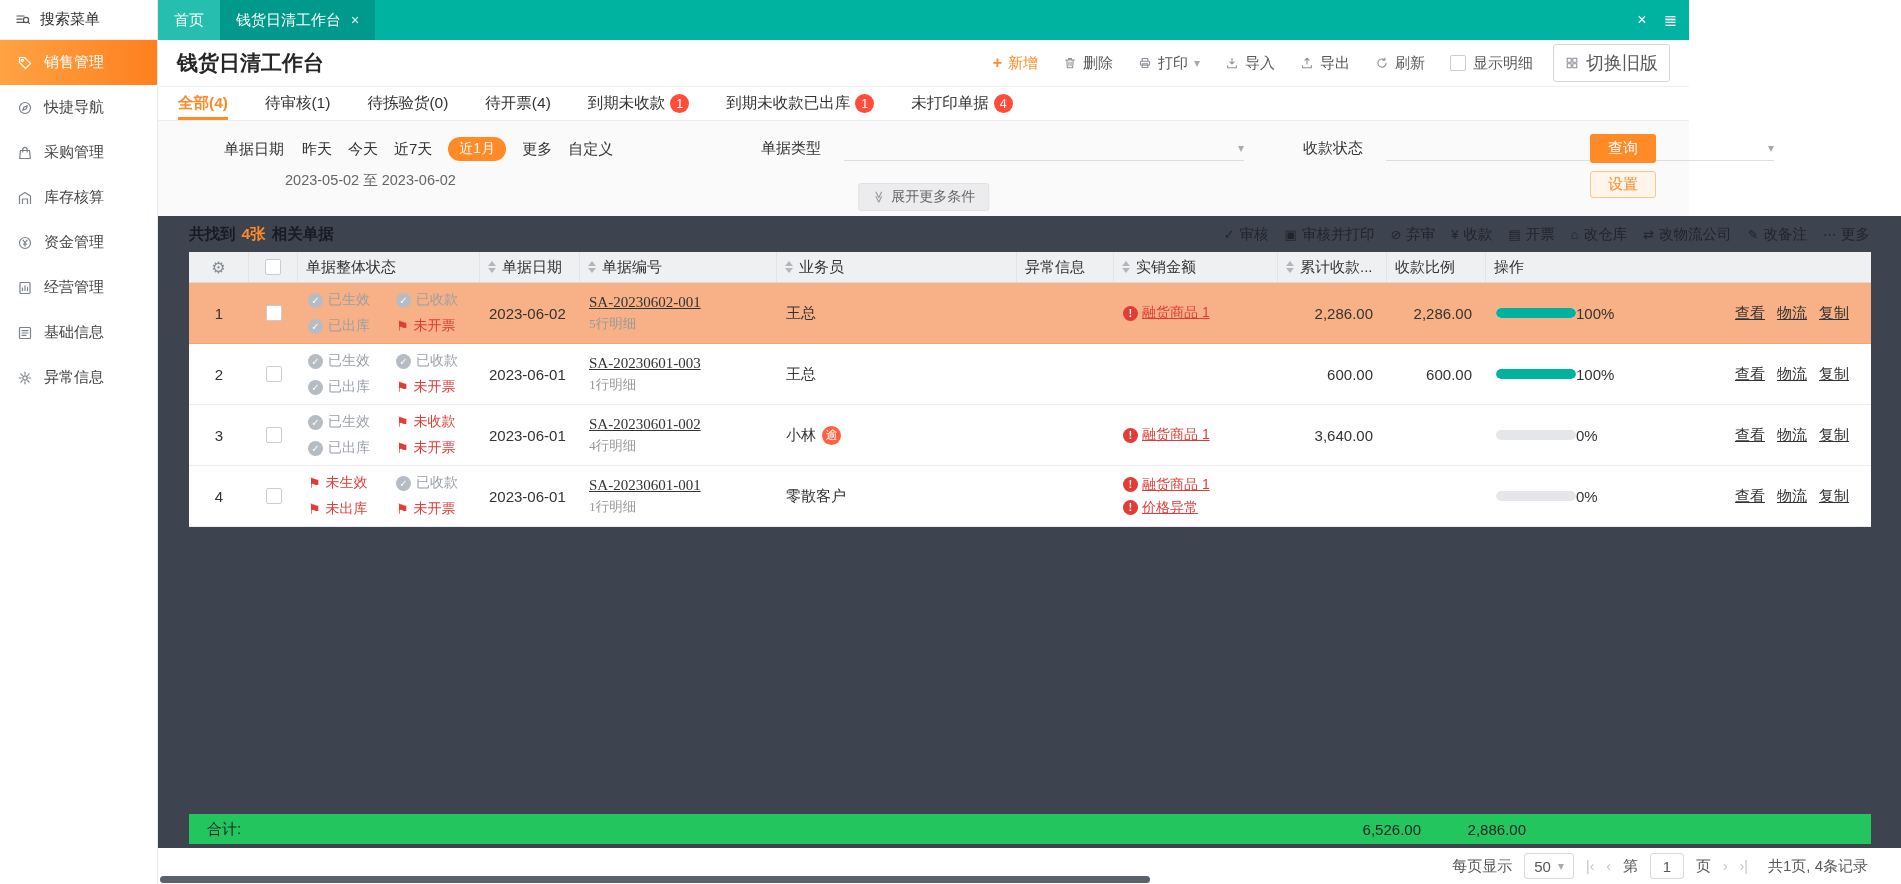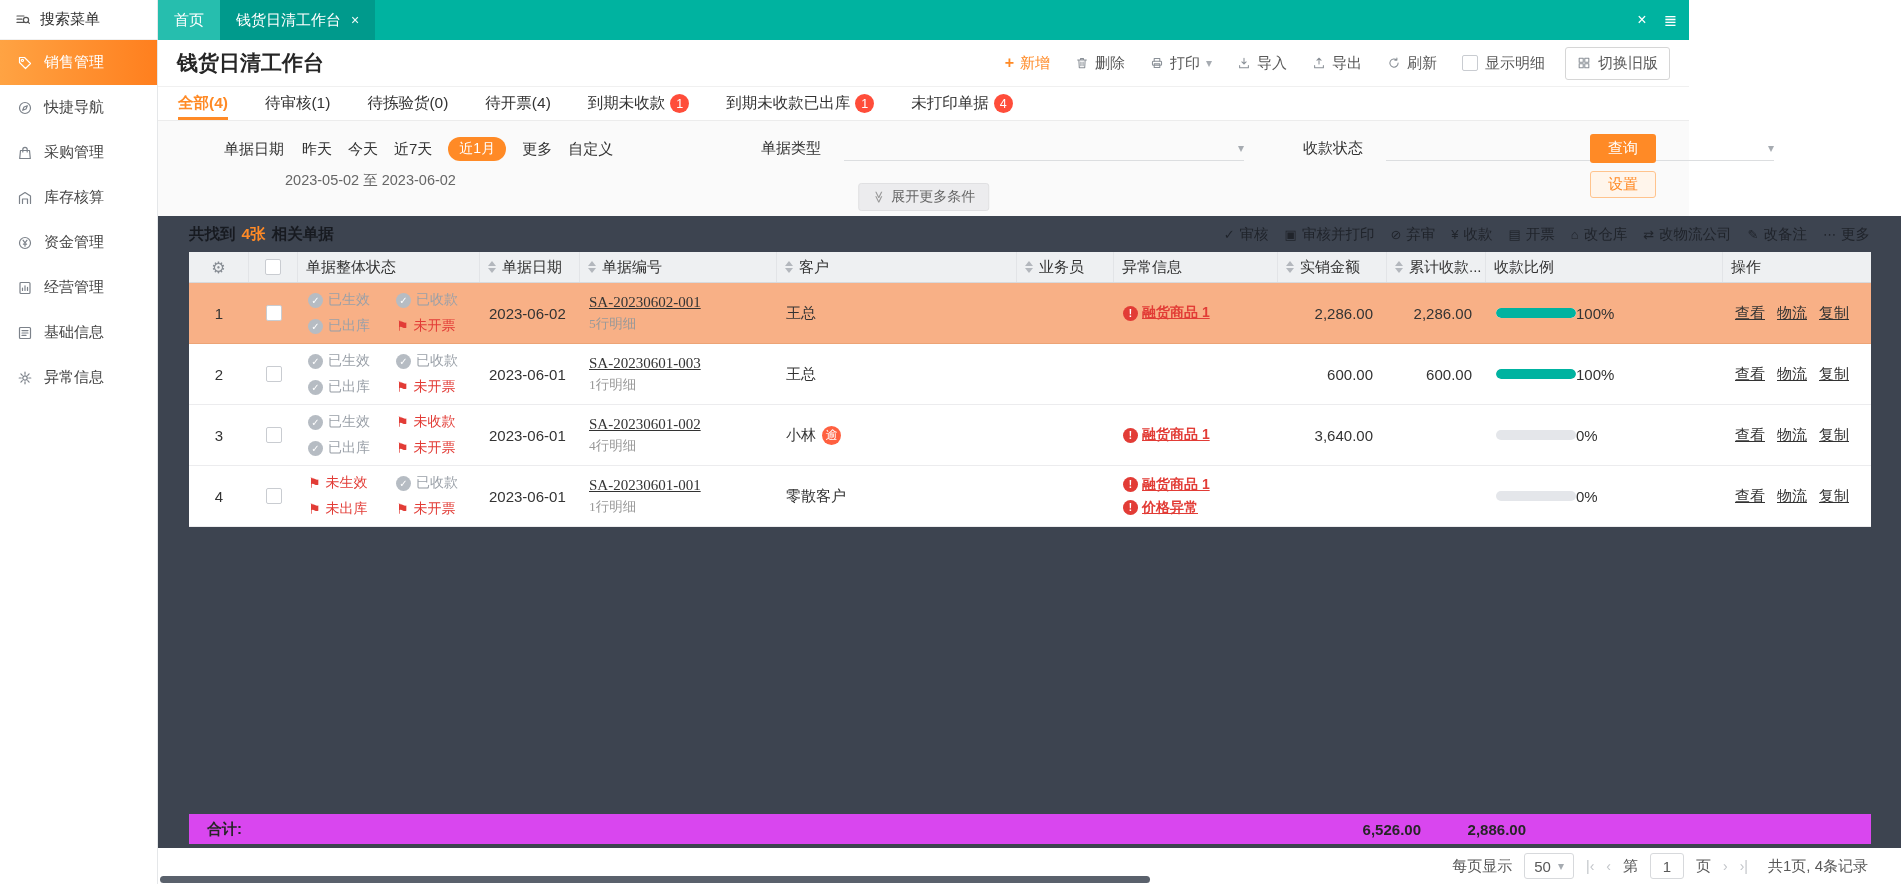--- a/index.html
+++ b/index.html
@@ -34,21 +34,21 @@
   .titlebar{height:47px;background:#fff;display:flex;align-items:center;padding:0 19px;border-bottom:1px solid #f0f0f0;}
   .page-title{font-size:21px;font-weight:bold;color:#262626;}
   .tb-actions{margin-left:auto;display:flex;align-items:center;gap:25px;color:#595959;font-size:15px;}
   .tb-item{display:flex;align-items:center;gap:6px;cursor:pointer;white-space:nowrap;}
   .tb-item .tb-ic2{display:flex;color:#8a9097;font-weight:bold;}
   .tb-item.accent{color:var(--orange);}
   .tb-item.accent .tb-ic2{color:var(--orange);font-size:16px;}
   .caret{color:#a6abb1;font-size:12px;}
   .show-detail{display:flex;align-items:center;gap:7px;margin-left:25px;color:#595959;font-size:15px;cursor:pointer;}
   .cb{width:16px;height:16px;border:1px solid #c9ccd1;border-radius:2px;background:#fff;display:inline-block;flex:none;}
-  .switch-old{margin-left:20px;display:flex;align-items:center;gap:7px;background:#fff;border:1px solid #d6d6d6;border-radius:3px;padding:6px 11px;color:#595959;font-size:15px;cursor:pointer;font-family:inherit;}
+  .switch-old{margin-left:20px;display:flex;align-items:center;gap:7px;background:#fff;border:1px solid #d6d6d6;border-radius:3px;padding:6px 11px;color:#595959;font-size:18px;cursor:pointer;font-family:inherit;}
   .sw-ic{display:flex;color:#8a9097;}
 
   .filtertabs{height:34px;background:#fff;border-bottom:1px solid #ececec;display:flex;align-items:stretch;padding:0 20px;gap:37px;font-size:15.5px;color:#333;}
   .ftab{display:flex;align-items:center;gap:5px;position:relative;cursor:pointer;white-space:nowrap;}
   .ftab.active{color:var(--orange);font-weight:bold;}
   .ftab.active::after{content:"";position:absolute;bottom:0;left:0;right:0;height:3px;background:var(--orange);}
   .badge{min-width:19px;height:19px;border-radius:10px;background:#ff4d3a;color:#fff;font-size:12.5px;display:flex;align-items:center;justify-content:center;padding:0 4px;font-weight:normal;}
 
   .filterpanel{height:95px;background:#fafafa;position:relative;font-size:15px;color:#333;}
   .fp-label{white-space:nowrap;}
@@ -100,29 +100,29 @@
   .c-date{padding-left:9px;}
   .c-doc{padding-left:9px;line-height:1.45;font-family:Liberation Serif, serif;}
   .doc-link{color:#333;text-decoration:underline;cursor:pointer;display:inline-block;}
   .doc-detail{color:#999;font-size:13.5px;}
   .c-cust{padding-left:9px;display:flex;align-items:center;gap:6px;}
   .cust-badge{width:19px;height:19px;border-radius:50%;background:#ff6040;color:#fff;font-size:12px;display:flex;align-items:center;justify-content:center;flex:none;}
   .c-sales{padding-left:9px;}
   .c-exc{padding-left:9px;display:flex;flex-wrap:wrap;gap:5px 10px;font-size:14px;align-items:center;}
   .exc{display:flex;align-items:center;gap:4px;color:var(--red);cursor:pointer;white-space:nowrap;}
   .exc .ic{width:15px;height:15px;border-radius:50%;background:var(--red);color:#fff;font-size:10px;font-weight:bold;display:flex;align-items:center;justify-content:center;flex:none;}
-  .exc .lbl{text-decoration:underline;font-weight:bold;}
+  .exc .lbl{text-decoration:underline;}
   .c-amount,.c-received{text-align:right;padding-right:14px;}
   .c-ratio{display:flex;align-items:center;padding-left:10px;}
   .bar{width:80px;height:10px;border-radius:5px;background:#e4e6ea;overflow:hidden;display:inline-block;flex:none;}
   .bar-fill{display:block;height:100%;background:var(--teal);border-radius:5px;}
   .c-ops{display:flex;gap:12px;padding-left:12px;}
   .op{text-decoration:underline;color:#333;cursor:pointer;white-space:nowrap;}
 
-  .totals{position:absolute;bottom:4px;left:31px;width:1682px;height:30px;background:#d946ef;display:grid;grid-template-columns:var(--cols);align-items:center;font-size:15px;color:#262626;font-weight:bold;gap:6px;}
+  .totals{position:absolute;bottom:4px;left:31px;width:1682px;height:30px;background:#22c55e;display:grid;grid-template-columns:var(--cols);align-items:center;font-size:15px;color:#262626;font-weight:normal;gap:6px;}
   .t-label{grid-column:1/4;padding-left:18px;}
   .t-amount{grid-column:9;text-align:right;padding-right:14px;}
   .t-received{grid-column:10;text-align:right;padding-right:14px;}
 
   
   .pager{position:absolute;top:848px;left:0;width:1743px;height:36px;background:#fff;display:flex;align-items:center;justify-content:flex-end;gap:12px;padding-right:33px;color:#595959;font-size:15px;}
   .pbox{min-width:34px;height:26px;border:1px solid #d7d9dc;border-radius:3px;display:flex;align-items:center;justify-content:center;gap:7px;padding:0 9px;background:#fff;cursor:pointer;}
   .arr{color:#c2c5c9;cursor:pointer;font-size:14px;}
   .psum{margin-left:8px;}
 
@@ -434,27 +434,20 @@
               <i class="up"></i>
               <i class="dn"></i>
             </span>
             <span>单据编号</span>
           </div>
           <div class="th">
             <span class="sort">
               <i class="up"></i>
               <i class="dn"></i>
             </span>
-            <span>客户</span>
-          </div>
-          <div class="th">
-            <span class="sort">
-              <i class="up"></i>
-              <i class="dn"></i>
-            </span>
             <span>业务员</span>
           </div>
           <div class="th">
             <span>异常信息</span>
           </div>
           <div class="th">
             <span class="sort">
               <i class="up"></i>
               <i class="dn"></i>
             </span>

